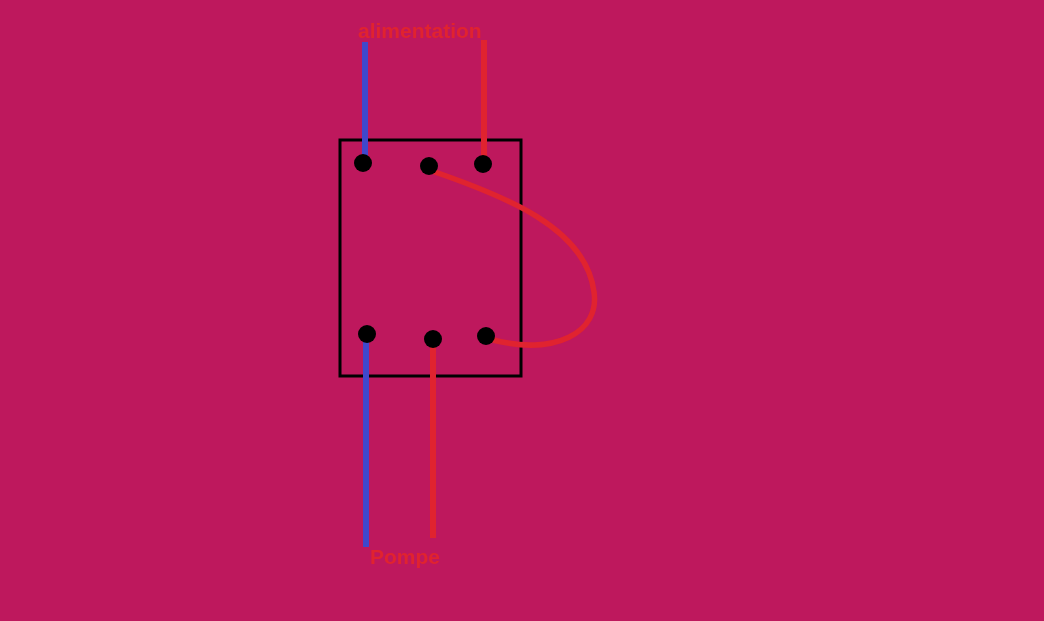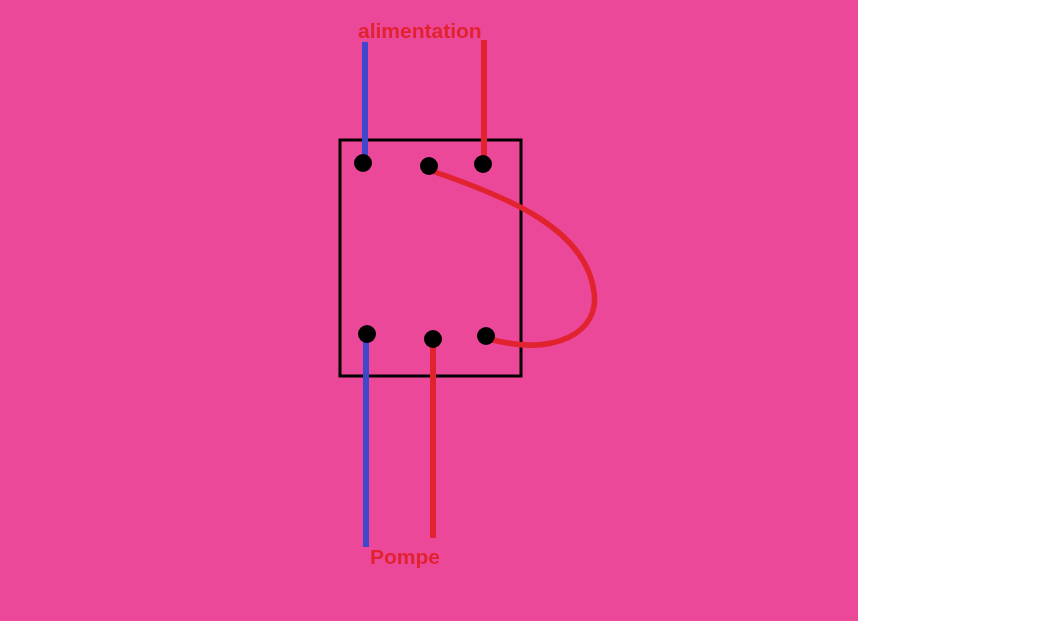--- a/index.html
+++ b/index.html
@@ -3,23 +3,23 @@
 <meta charset="utf-8">
 <style>
   html, body {
     margin: 0;
     padding: 0;
     background: #ffffff;
     font-family: "Liberation Sans", sans-serif;
   }
   .canvas-wrap {
     position: relative;
-    width: 858px;
+    width: 1044px;
     height: 621px;
-    background: #ec4899;
+    background: #be185d;
     overflow: hidden;
   }
   svg.diagram {
     display: block;
     width: 1044px;
     height: 621px;
   }
   text.wire-label {
     font-family: "Liberation Sans", sans-serif;
     font-weight: bold;

